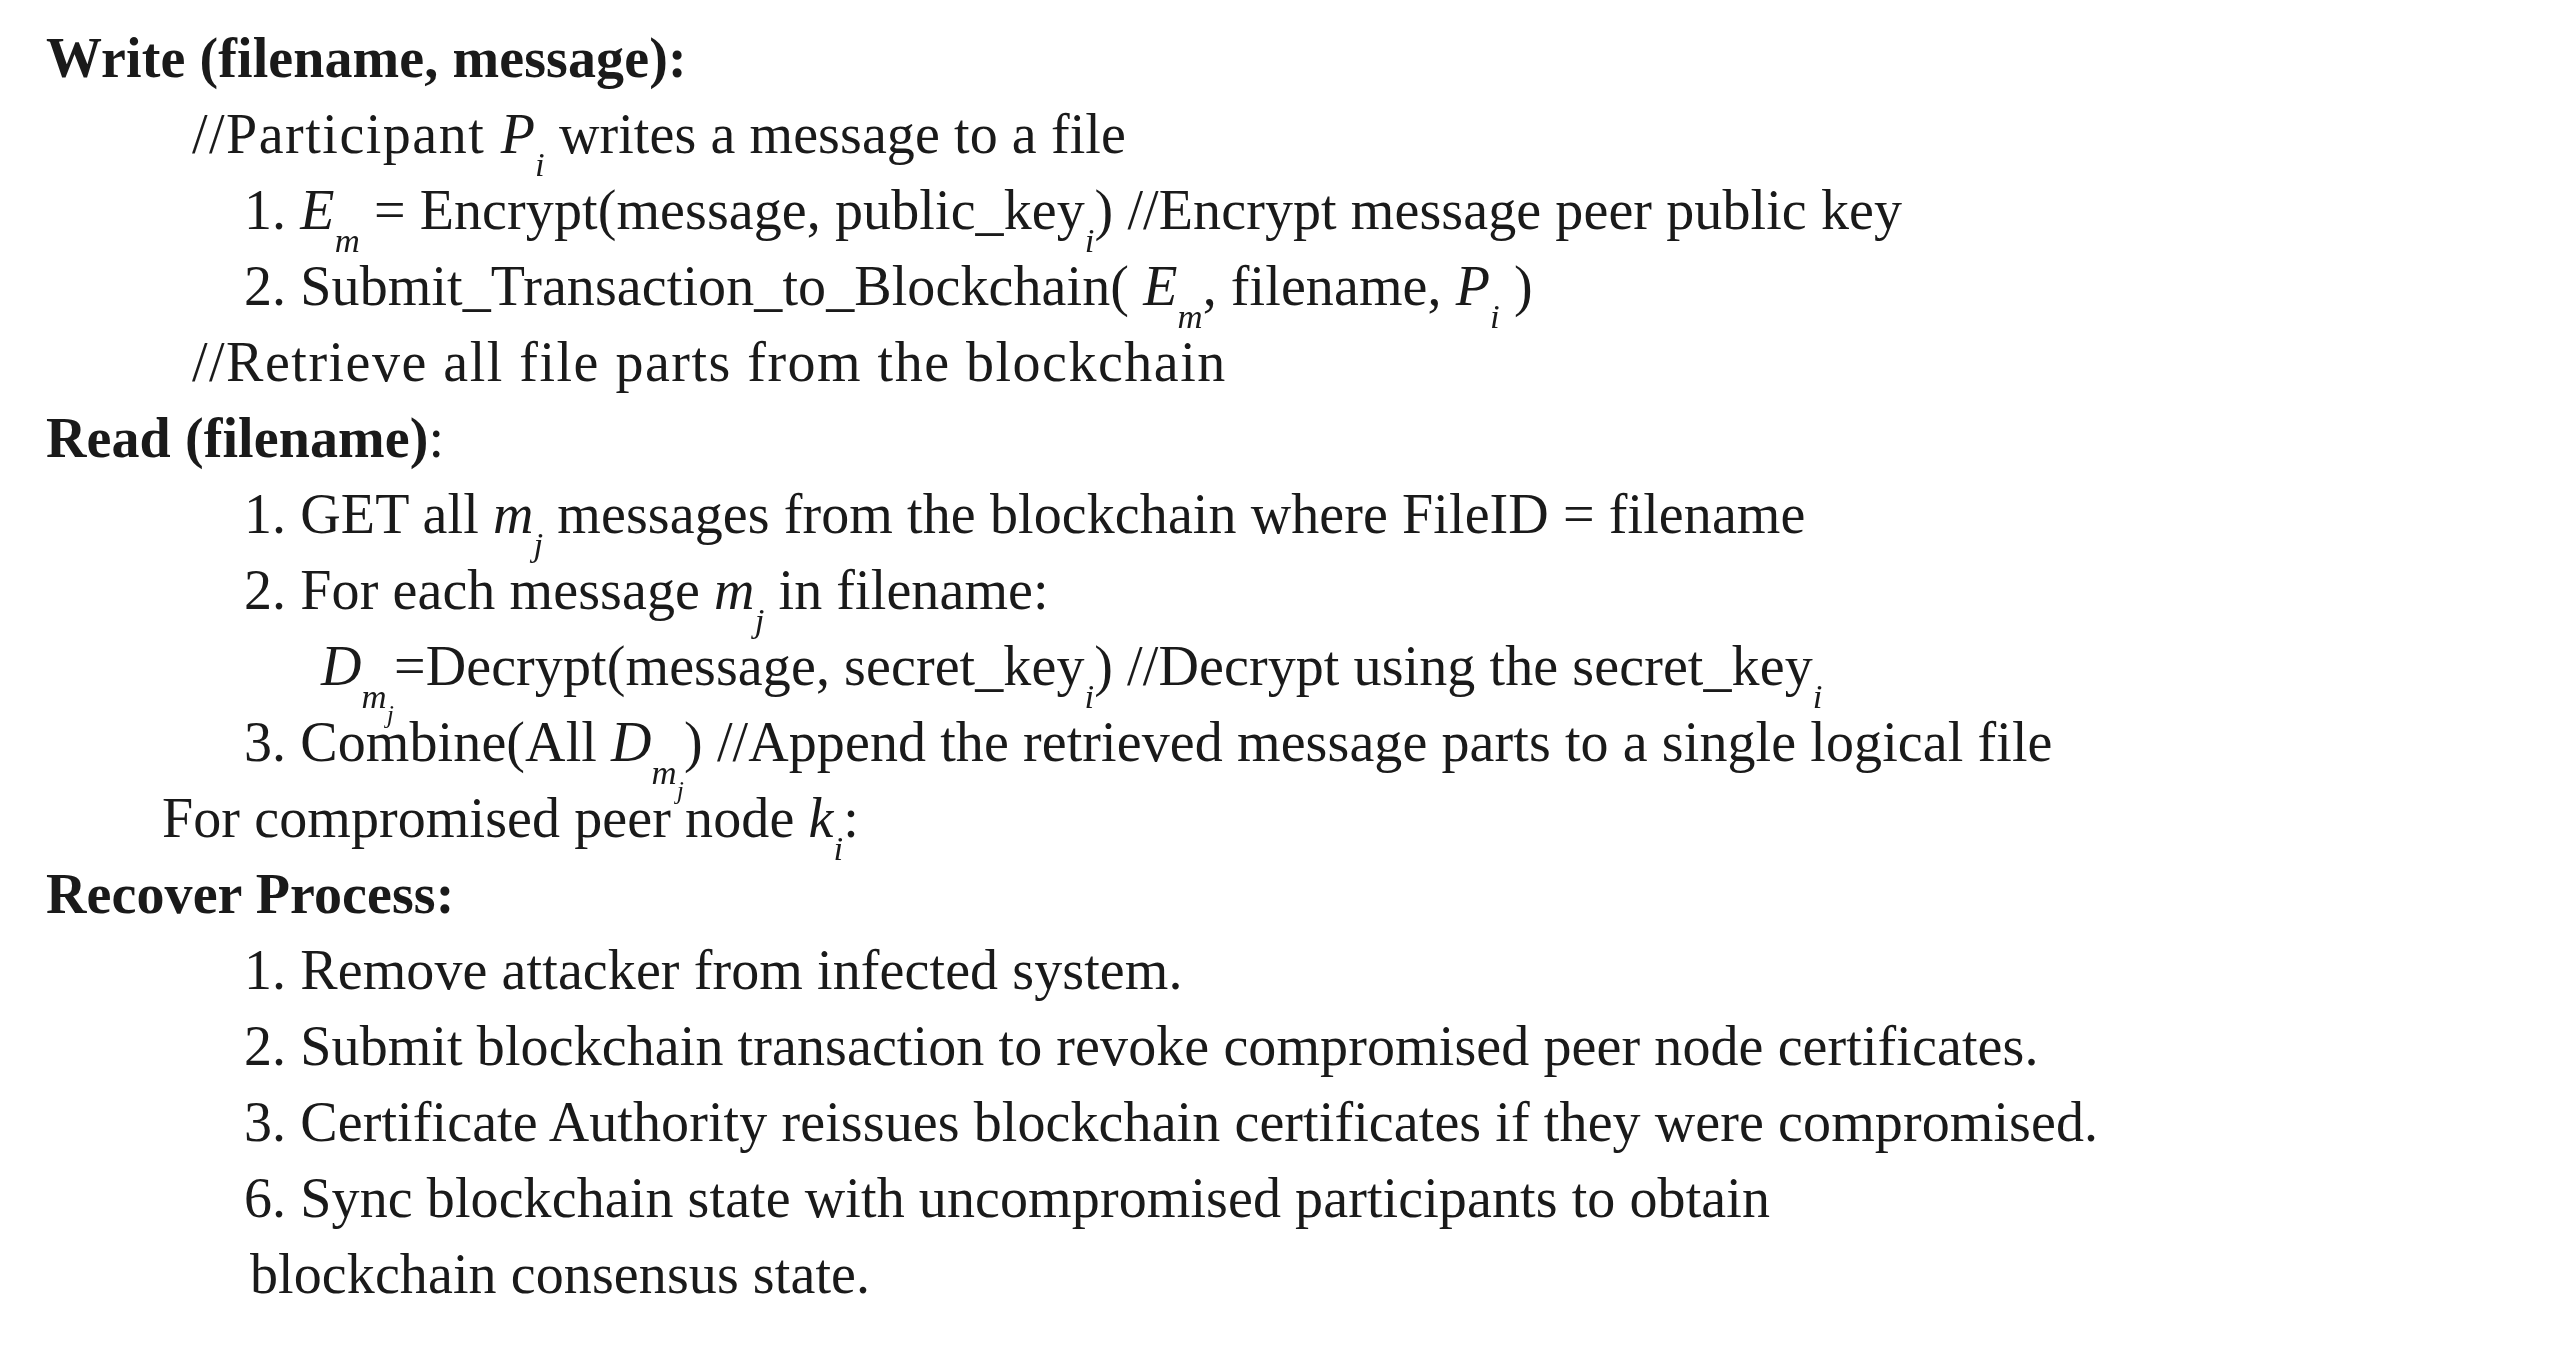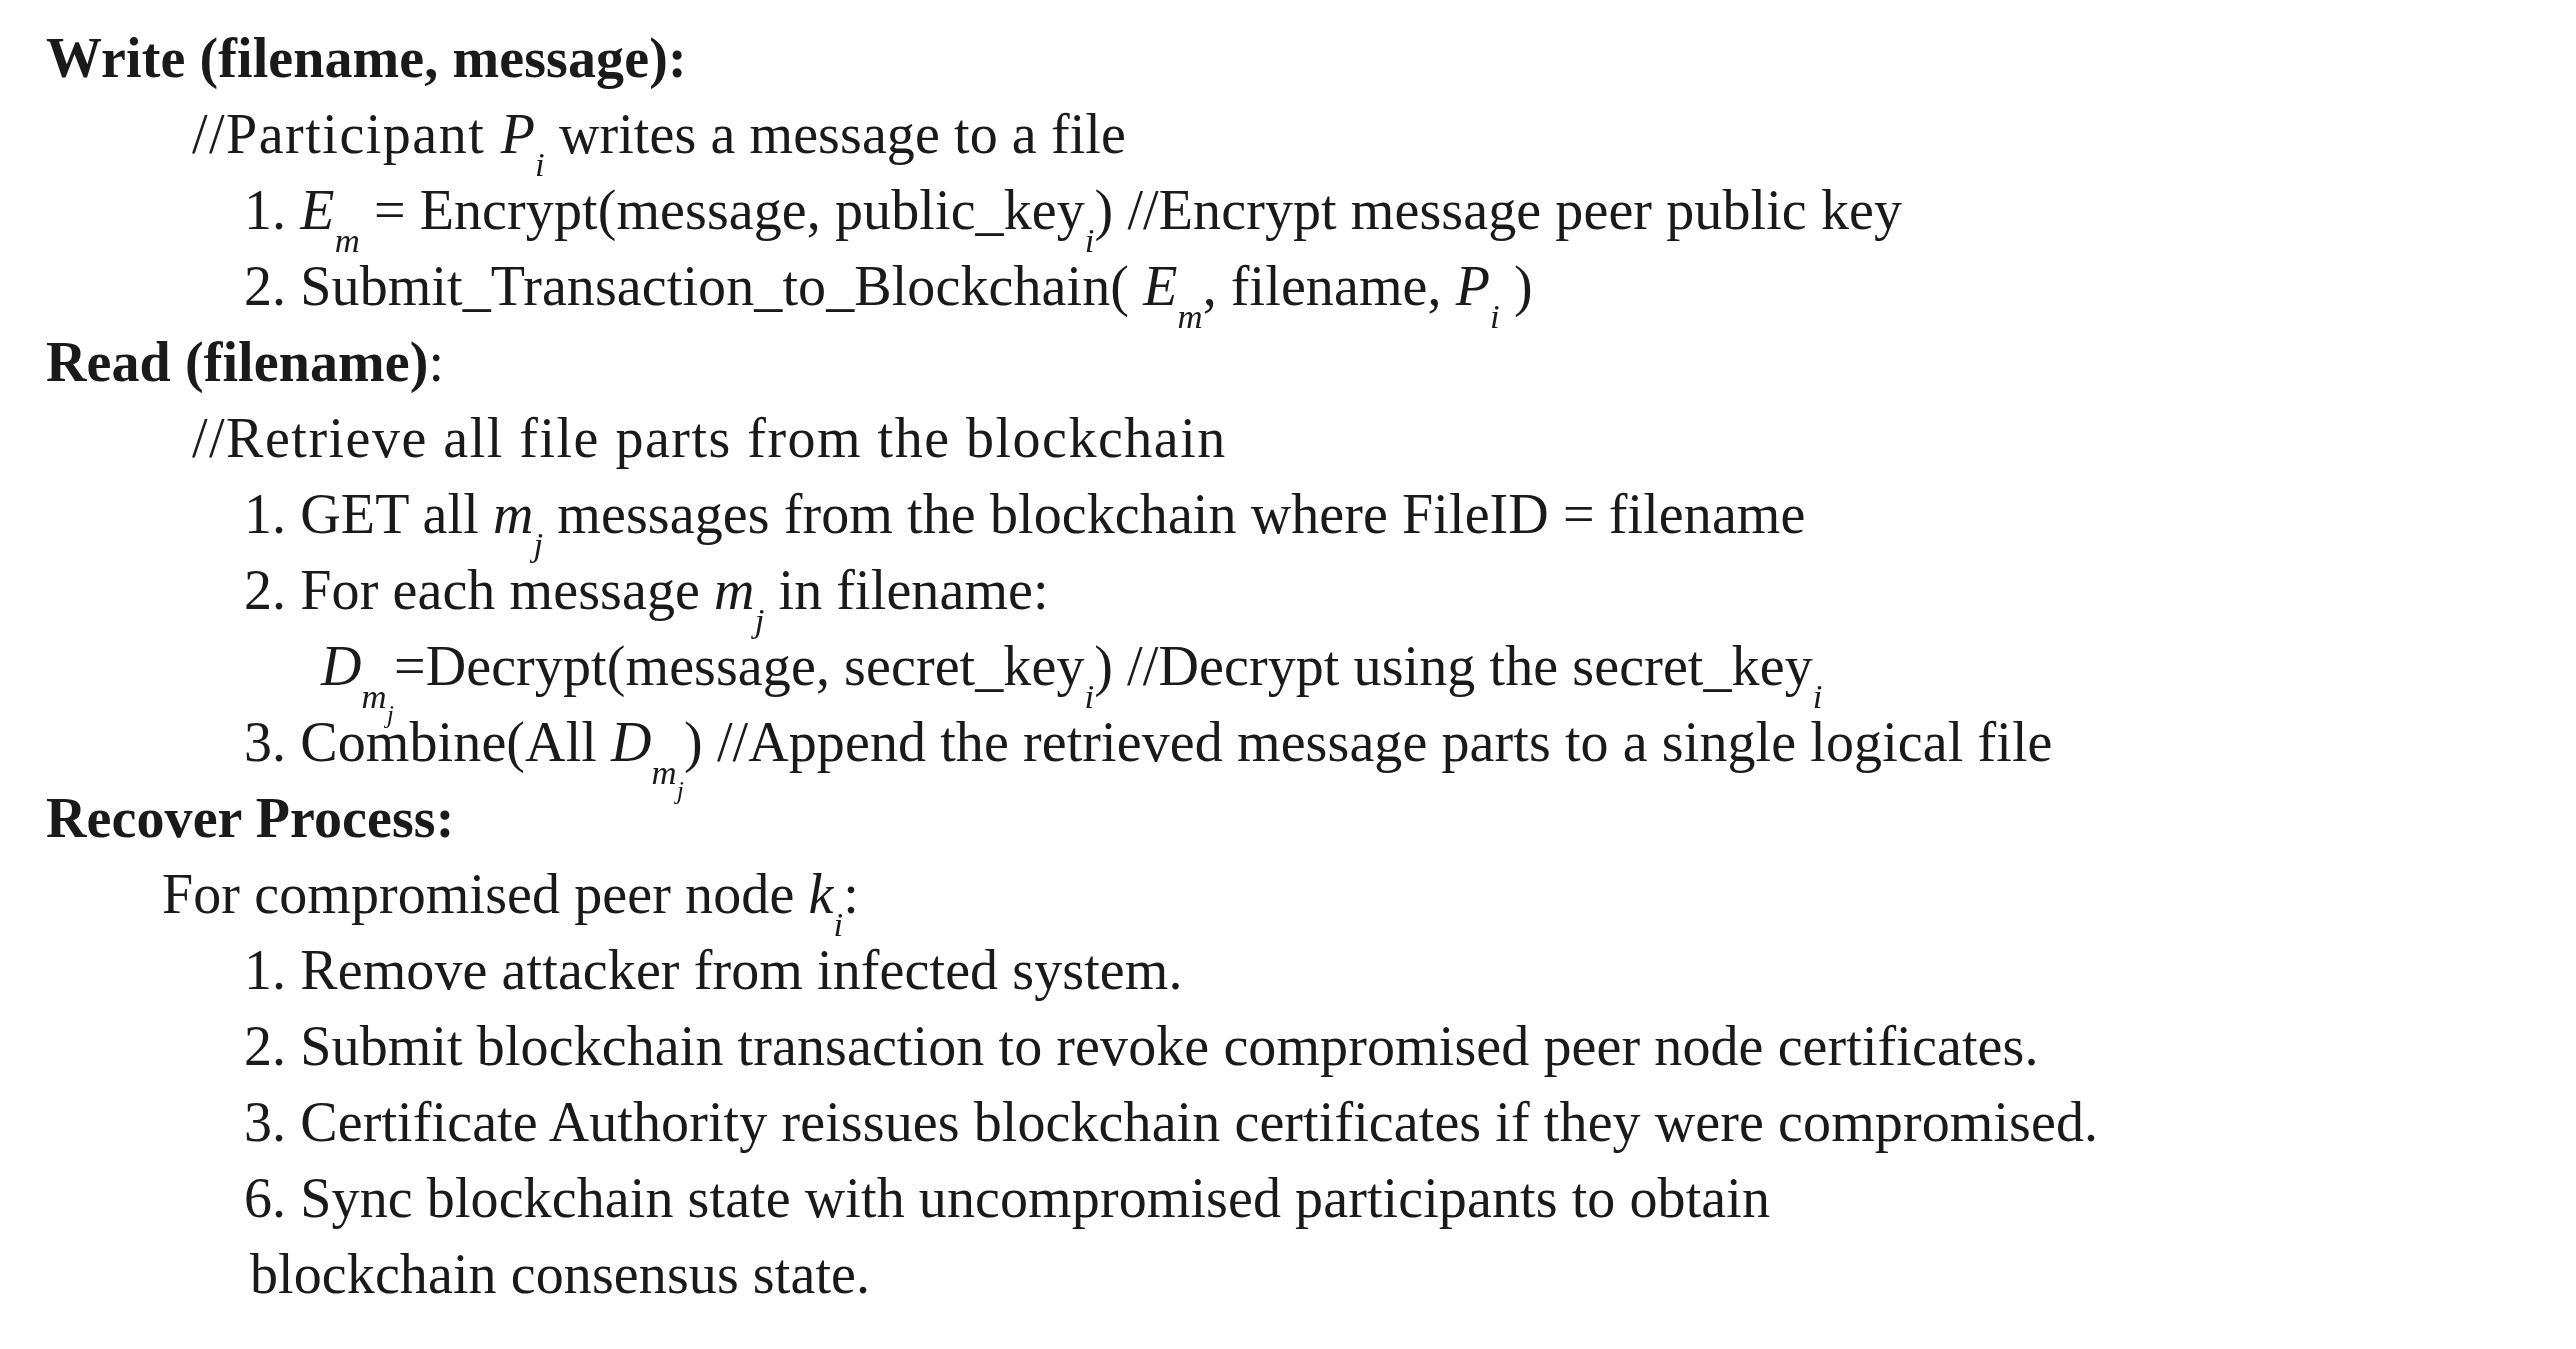--- a/index.html
+++ b/index.html
@@ -71,50 +71,50 @@
   </div>
 
   <div class="line lv-step">
     <span class="num">1. </span><span class="mathvar">E</span><sub>m</sub><span> = Encrypt(message, public_key</span><sub>i</sub><span>) //Encrypt message peer public key</span>
   </div>
 
   <div class="line lv-step">
     <span class="num">2. </span><span>Submit_Transaction_to_Blockchain( </span><span class="mathvar">E</span><sub>m</sub><span>, filename, </span><span class="mathvar">P</span><sub>i</sub><span> )</span>
   </div>
 
+  <div class="line lv-comment">
+    <span class="slashes">//Retrieve all file parts from the blockchain</span>
+  </div>
+
   <div class="line lv-header">
     <span class="hdr">Read (filename)</span><span>:</span>
-  </div>
-
-  <div class="line lv-comment">
-    <span class="slashes">//Retrieve all file parts from the blockchain</span>
   </div>
 
   <div class="line lv-step">
     <span class="num">1. </span><span>GET all </span><span class="mathvar">m</span><sub>j</sub><span> messages from the blockchain where FileID = filename</span>
   </div>
 
   <div class="line lv-step">
     <span class="num">2. </span><span>For each message </span><span class="mathvar">m</span><sub>j</sub><span> in filename:</span>
   </div>
 
   <div class="line lv-substep">
     <span class="mathvar">D</span><sub><span>m</span><sub>j</sub></sub><span>=Decrypt(message, secret_key</span><sub>i</sub><span>) //Decrypt using the secret_key</span><sub>i</sub>
   </div>
 
   <div class="line lv-step">
     <span class="num">3. </span><span>Combine(All </span><span class="mathvar">D</span><sub><span>m</span><sub>j</sub></sub><span>) //Append the retrieved message parts to a single logical file</span>
   </div>
 
+  <div class="line lv-comment">
+    <span>For compromised peer node </span><span class="mathvar">k</span><sub>i</sub><span>:</span>
+  </div>
+
   <div class="line lv-header">
     <span class="hdr">Recover Process:</span>
-  </div>
-
-  <div class="line lv-comment">
-    <span>For compromised peer node </span><span class="mathvar">k</span><sub>i</sub><span>:</span>
   </div>
 
   <div class="line lv-step">1. Remove attacker from infected system.</div>
   <div class="line lv-step">2. Submit blockchain transaction to revoke compromised peer node certificates.</div>
   <div class="line lv-step">3. Certificate Authority reissues blockchain certificates if they were compromised.</div>
   <div class="line lv-step">6. Sync blockchain state with uncompromised participants to obtain</div>
   <div class="line lv-wrap">blockchain consensus state.</div>
 
 </div>
 

